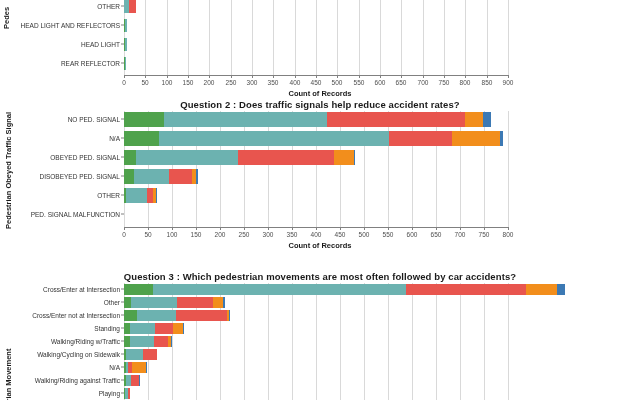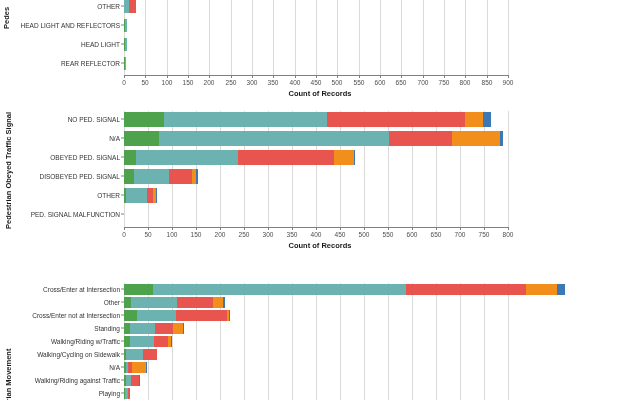--- a/index.html
+++ b/index.html
@@ -209,20 +209,21 @@
   <div class="ticklabel" style="left:423px;top:125px;">700</div>
   <div class="ticklabel" style="left:444px;top:125px;">750</div>
   <div class="ticklabel" style="left:465px;top:125px;">800</div>
   <div class="ticklabel" style="left:487px;top:125px;">850</div>
   <div class="ticklabel" style="left:508px;top:125px;">900</div>
 
   <div class="xlabel" style="top:135px;">Count of Records</div>
 </div>
 
 <div class="chart-block" style="top:95px;height:175px;">
+  <div class="chart-title" style="top:4px;">Question 2 : Does traffic signals help reduce accident rates?</div>
   <div class="ylabel" style="left:4px;top:15px;height:120px;width:11px;">Pedestrian Obeyed Traffic Signal</div>
 
   <div class="plot" style="left:124px;top:16px;width:384px;height:116px;background:#ffffff;">
     <div class="gridline" style="left:0px;"></div>
     <div class="gridline" style="left:24px;"></div>
     <div class="gridline" style="left:48px;"></div>
     <div class="gridline" style="left:72px;"></div>
     <div class="gridline" style="left:96px;"></div>
     <div class="gridline" style="left:120px;"></div>
     <div class="gridline" style="left:144px;"></div>
@@ -328,20 +329,21 @@
   <div class="ticklabel" style="left:412px;top:136px;">600</div>
   <div class="ticklabel" style="left:436px;top:136px;">650</div>
   <div class="ticklabel" style="left:460px;top:136px;">700</div>
   <div class="ticklabel" style="left:484px;top:136px;">750</div>
   <div class="ticklabel" style="left:508px;top:136px;">800</div>
 
   <div class="xlabel" style="top:146px;">Count of Records</div>
 </div>
 
 <div class="chart-block" style="top:268px;height:132px;">
+  <div class="chart-title" style="top:3px;">Question 3 : Which pedestrian movements are most often followed by car accidents?</div>
   <div class="ylabel" style="left:4px;top:78px;height:60px;width:11px;">trian Movement</div>
 
   <div class="plot" style="left:124px;top:15px;width:384px;height:117px;background:#ffffff;">
     <div class="gridline" style="left:0px;"></div>
     <div class="gridline" style="left:24px;"></div>
     <div class="gridline" style="left:48px;"></div>
     <div class="gridline" style="left:72px;"></div>
     <div class="gridline" style="left:96px;"></div>
     <div class="gridline" style="left:120px;"></div>
     <div class="gridline" style="left:144px;"></div>

